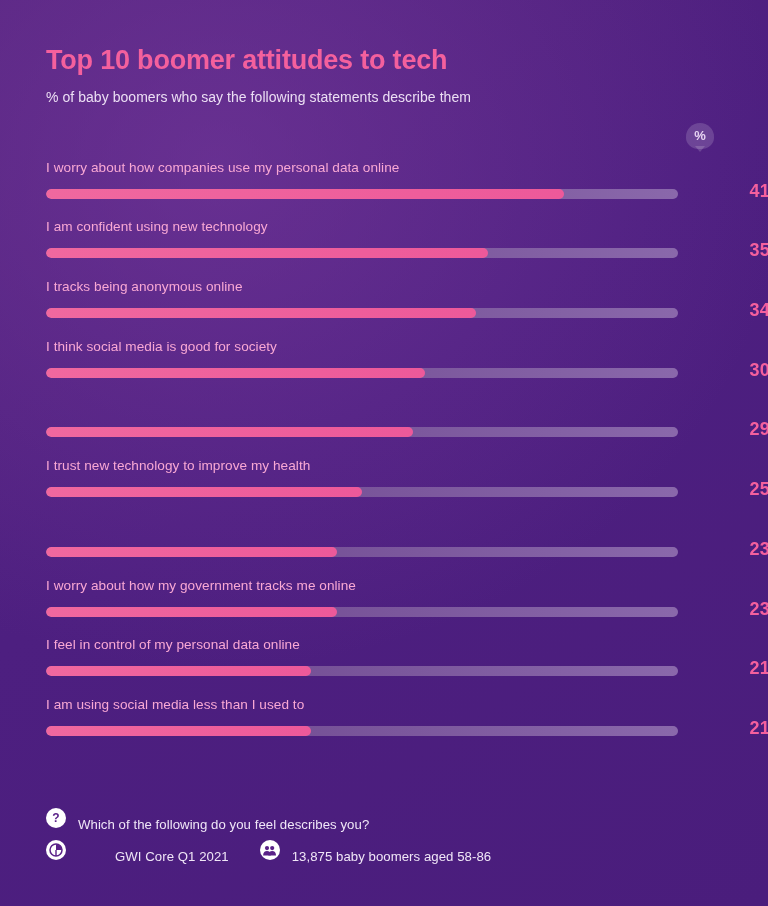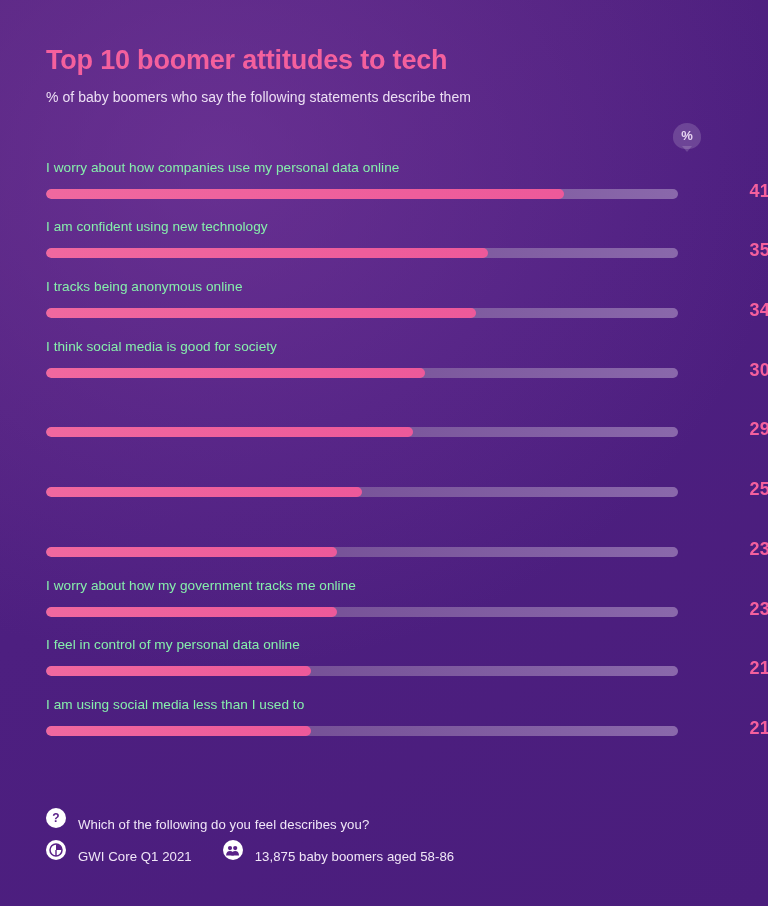--- a/index.html
+++ b/index.html
@@ -19,21 +19,21 @@
   #bg-glow {
     position:absolute; inset:0;
     background:
       radial-gradient(120% 90% at 28% 18%, rgba(122,60,160,0.55) 0%, rgba(122,60,160,0.0) 62%),
       linear-gradient(145deg, #55247f 0%, #4d1f80 45%, #4a1d7c 100%);
     pointer-events:none;
   }
 
   #sheet {
     position:absolute; inset:0;
-    padding:46px 57px 0 46px;
+    padding:46px 44px 0 46px;
   }
 
   
   #header { margin-bottom:6px; }
 
   #chart-title {
     color:#f4609d;
     font-size:27px;
     font-weight:bold;
     letter-spacing:-0.2px;
@@ -85,21 +85,21 @@
 
   
   #bars { }
 
   .bar-row {
     height:59.7px;
     position:relative;
   }
 
   .bar-label {
-    color:#86efac;
+    color:#f9a8d4;
     font-size:13.6px;
     font-weight:400;
     letter-spacing:0.05px;
     white-space:nowrap;
     position:absolute;
     left:0; top:5px;
   }
 
   .bar-track {
     position:absolute;
@@ -140,21 +140,21 @@
     display:flex;
     align-items:center;
     height:26px;
   }
   #footer-line-1 { margin-bottom:6px; }
 
   .footer-group {
     display:flex;
     align-items:center;
   }
-  #footer-source-group { margin-right:31px; }
+  #footer-source-group { margin-right:31px;gap:37px; }
 
   .footer-icon {
     width:20px; height:20px;
     border-radius:50%;
     background:#ffffff;
     display:flex;
     align-items:center;
     justify-content:center;
     flex:0 0 auto;
     margin-right:12px;
@@ -226,20 +226,21 @@
         </div>
         <div class="bar-value">30</div>
       </div>
       <div class="bar-row">
         <div class="bar-track">
           <div class="bar-fill" style="width: 58%;"></div>
         </div>
         <div class="bar-value">29</div>
       </div>
       <div class="bar-row">
+        <div class="bar-label">I trust new technology to improve my health</div>
         <div class="bar-track">
           <div class="bar-fill" style="width: 50%;"></div>
         </div>
         <div class="bar-value">25</div>
       </div>
       <div class="bar-row">
         <div class="bar-track">
           <div class="bar-fill" style="width: 46%;"></div>
         </div>
         <div class="bar-value">23</div>

